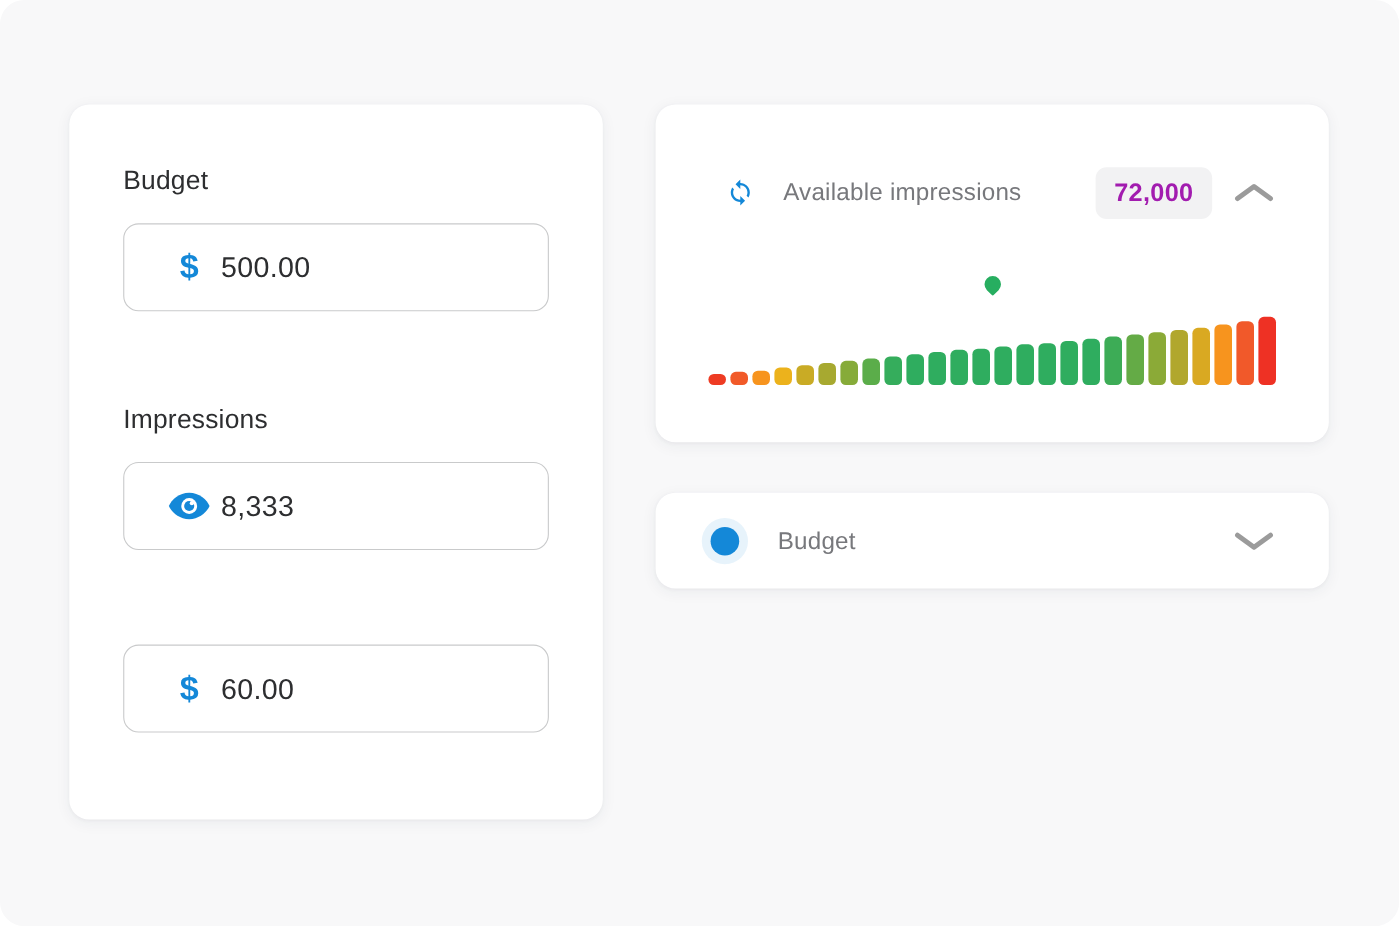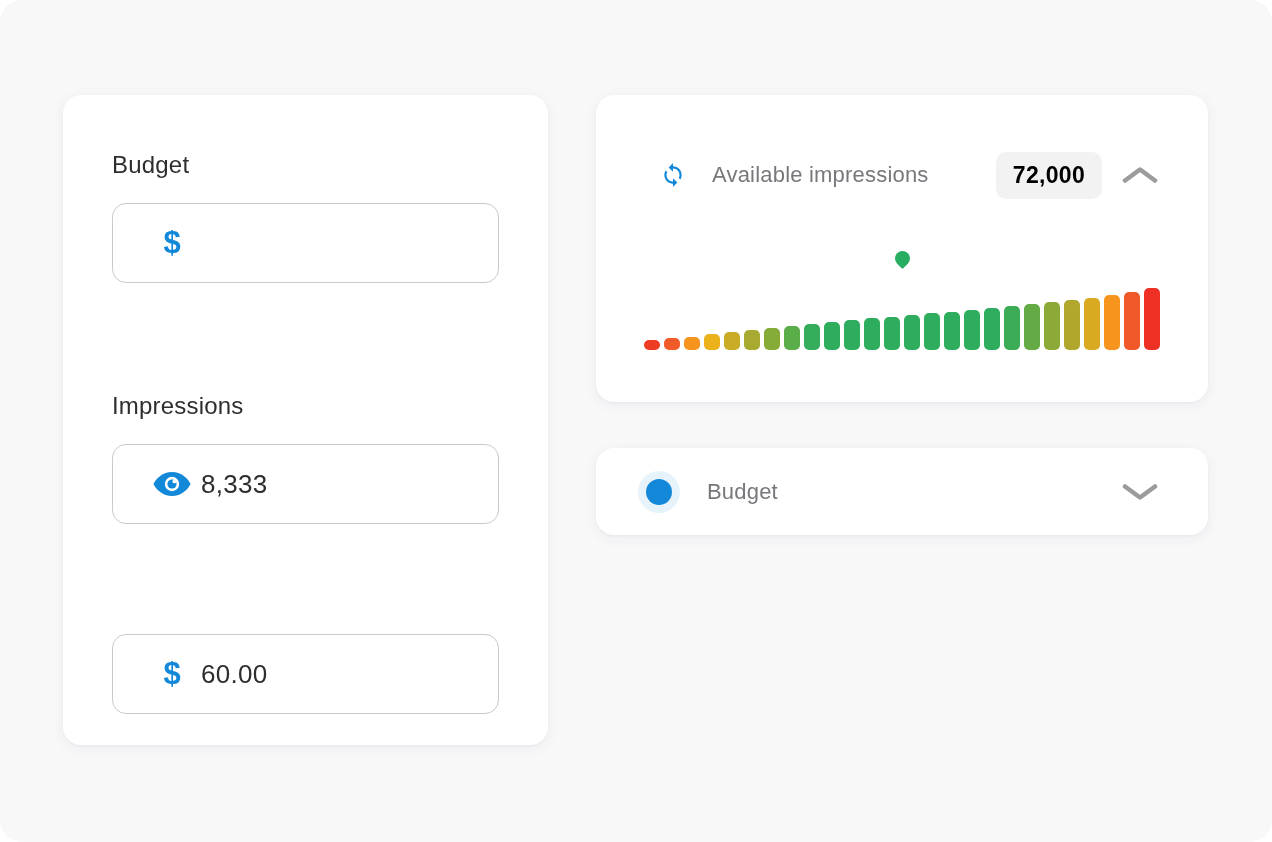--- a/index.html
+++ b/index.html
@@ -23,21 +23,21 @@
   .app{
     position:relative;width:1272px;height:842px;
     background:var(--page-bg);border-radius:22px;overflow:hidden;padding-left:24px;
   }
   .card{
     position:absolute;background:var(--card-bg);border-radius:18px;
     box-shadow:0 3px 14px rgba(40,45,65,0.06),0 1px 3px rgba(40,45,65,0.04);
   }
   
   .card-budget{left:63px;top:95px;width:485px;height:650px;padding:57px 48px 0 49px;}
-  .field + .field{margin-top:110px;}
+  .field + .field{margin-top:86px;}
   .field-label{font-size:24px;line-height:26px;color:var(--text-dark);letter-spacing:.2px;}
   .input-box{
     position:relative;margin-top:25px;height:80px;width:387px;
     border:1px solid var(--border-gray);border-radius:14px;background:#fff;
     display:flex;align-items:center;
   }
   .icon-slot{
     position:absolute;left:36px;width:46px;height:100%;
     display:flex;align-items:center;justify-content:center;
   }
@@ -50,21 +50,21 @@
   
   .card-impressions{left:596px;top:95px;width:612px;height:307px;}
   .imp-header{
     position:absolute;left:64px;right:50px;top:56px;height:48px;
     display:flex;align-items:center;text-align:center;
   }
   .imp-title{font-size:22px;color:var(--text-gray);margin-left:26px;letter-spacing:.2px;}
   .count-badge{
     margin-left:auto;height:47px;padding:0 17px;border-radius:10px;
     background:var(--badge-bg);display:flex;align-items:center;
-    font-size:23px;font-weight:700;color:#000000;letter-spacing:.3px;
+    font-size:23px;font-weight:700;color:#a21caf;letter-spacing:.3px;
   }
   .imp-chevron{margin-left:20px;display:flex;align-items:center;cursor:pointer;}
   .chart{
     position:absolute;left:48px;top:150px;width:516px;height:105px;
     display:flex;align-items:flex-end;gap:4px;
   }
   .chart .bar{width:16px;border-radius:5px;flex:0 0 16px;}
   .chart .marker{
     position:absolute;top:6px;width:15px;height:15px;
     border-radius:50% 50% 10% 50%;transform:rotate(45deg);
@@ -86,20 +86,21 @@
 <div class="app">
 
   <div class="card card-budget">
 
     <div class="field">
       <div class="field-label">Budget</div>
       <div class="input-box">
         <span class="icon-slot">
           <span class="dollar">$</span>
         </span>
+        <input type="text" value="500.00" style="">
       </div>
     </div>
 
     <div class="field">
       <div class="field-label">Impressions</div>
       <div class="input-box">
         <span class="icon-slot">
           <svg width="40" height="30" viewBox="0 0 40 30">
             <path d="M20 3C11 3 3.8 9.5 1.5 15 3.8 20.5 11 27 20 27s16.2-6.5 18.5-12C36.2 9.5 29 3 20 3z" fill="#1488d8"></path>
             <circle cx="20" cy="15" r="7.2" fill="#ffffff"></circle>

